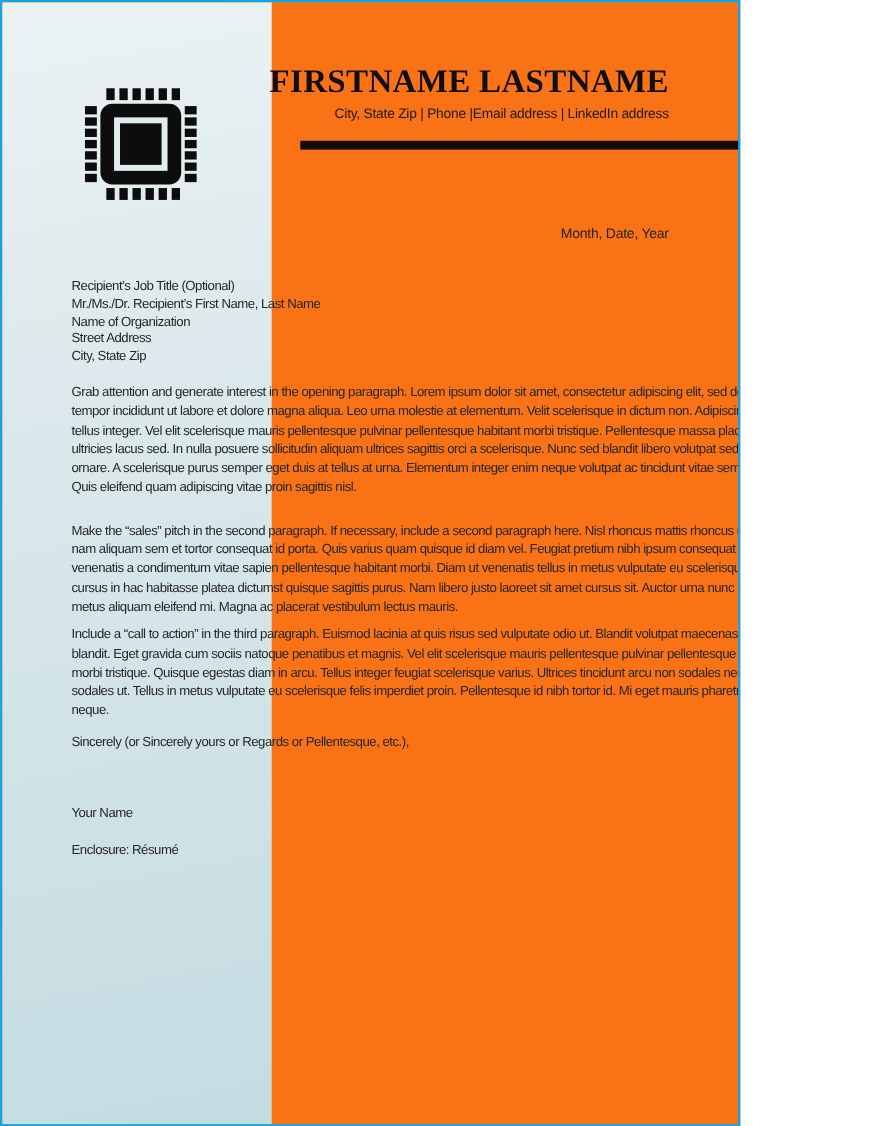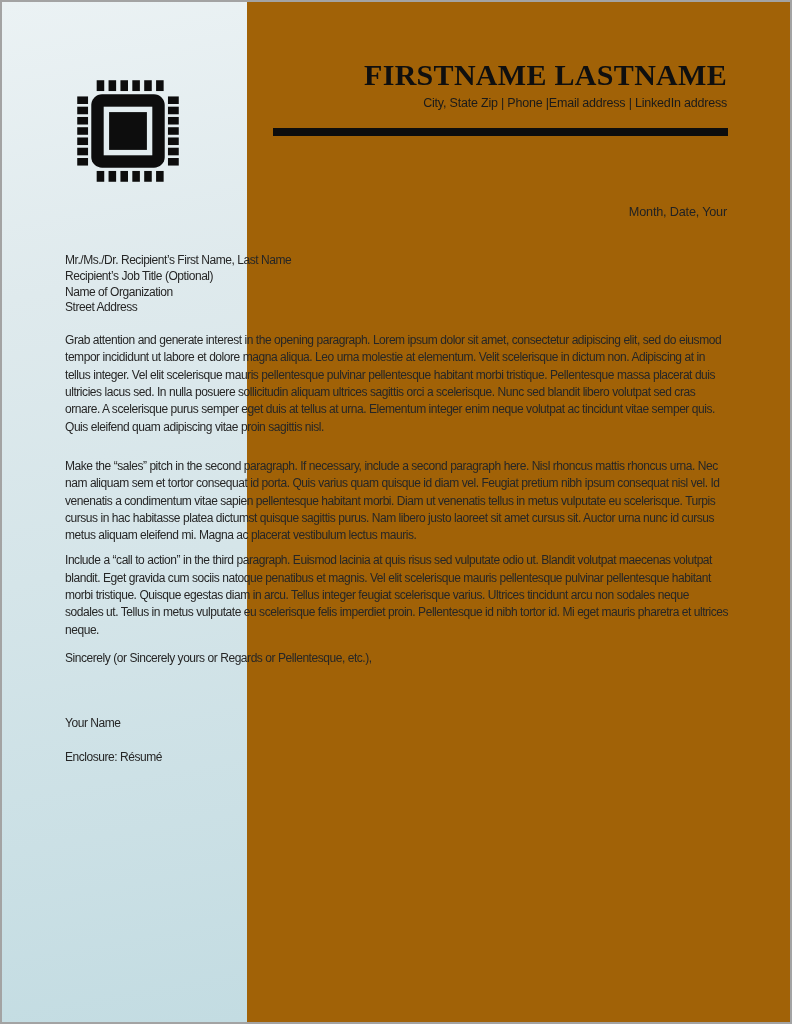--- a/index.html
+++ b/index.html
@@ -1,23 +1,23 @@
 <!DOCTYPE html>
 <html><head>
 <meta charset="utf-8">
 <style>
   * { margin:0; padding:0; box-sizing:border-box; }
   html,body { background:#ffffff; }
   body { font-family:"Liberation Sans", sans-serif; }
 
   .page {
     position:relative;
-    width:792px; height:1024px;
-    background:#a16207;
-    border:2px solid #a3a3a3;
+    width:673px; height:1024px;
+    background:#f97316;
+    border:2px solid #0ea5e9;
     overflow:hidden;
   }
 
   .accent-band {
     position:absolute; left:0; top:0;
     width:245px; height:100%;
     background:linear-gradient(170deg, #ebf2f4 0%, #dfeaed 28%, #d5e5e9 55%, #c3dce2 100%);
   }
 
   .chip { position:absolute; left:71px; top:75px; width:110px; height:108px; }
@@ -105,29 +105,30 @@
     </svg>
   </div>
 
   <div class="header">
     <div class="header-name">FIRSTNAME LASTNAME</div>
     <div class="header-contact">City, State Zip | Phone |Email address |  LinkedIn address</div>
   </div>
 
   <div class="header-divider"></div>
 
-  <div class="date-line">Month, Date, Your</div>
+  <div class="date-line">Month, Date, Year</div>
 
   <div class="letter">
 
     <div class="recipient">
+      <div>Recipient’s Job Title (Optional)</div>
       <div>Mr./Ms./Dr. Recipient’s First Name, Last Name</div>
-      <div>Recipient’s Job Title (Optional)</div>
       <div>Name of Organization</div>
       <div>Street Address</div>
+      <div>City, State Zip</div>
     </div>
 
 
 
     <p class="body-para p1">Grab attention and generate interest in the opening paragraph. Lorem ipsum dolor sit amet, consectetur adipiscing elit, sed do eiusmod tempor incididunt ut labore et dolore magna aliqua. Leo urna molestie at elementum. Velit scelerisque in dictum non. Adipiscing at in tellus integer. Vel elit scelerisque mauris pellentesque pulvinar pellentesque habitant morbi tristique. Pellentesque massa placerat duis ultricies lacus sed. In nulla posuere sollicitudin aliquam ultrices sagittis orci a scelerisque. Nunc sed blandit libero volutpat sed cras ornare. A scelerisque purus semper eget duis at tellus at urna. Elementum integer enim neque volutpat ac tincidunt vitae semper quis. Quis eleifend quam adipiscing vitae proin sagittis nisl.</p>
     <p class="body-para p2">Make the “sales” pitch in the second paragraph. If necessary, include a second paragraph here. Nisl rhoncus mattis rhoncus urna. Nec nam aliquam sem et tortor consequat id porta. Quis varius quam quisque id diam vel. Feugiat pretium nibh ipsum consequat nisl vel. Id venenatis a condimentum vitae sapien pellentesque habitant morbi. Diam ut venenatis tellus in metus vulputate eu scelerisque. Turpis cursus in hac habitasse platea dictumst quisque sagittis purus. Nam libero justo laoreet sit amet cursus sit. Auctor urna nunc id cursus metus aliquam eleifend mi. Magna ac placerat vestibulum lectus mauris.</p>
     <p class="body-para p3">Include a “call to action” in the third paragraph. Euismod lacinia at quis risus sed vulputate odio ut. Blandit volutpat maecenas volutpat blandit. Eget gravida cum sociis natoque penatibus et magnis. Vel elit scelerisque mauris pellentesque pulvinar pellentesque habitant morbi tristique. Quisque egestas diam in arcu. Tellus integer feugiat scelerisque varius. Ultrices tincidunt arcu non sodales neque sodales ut. Tellus in metus vulputate eu scelerisque felis imperdiet proin. Pellentesque id nibh tortor id. Mi eget mauris pharetra et ultrices neque.</p>
 
     <div class="closing">Sincerely (or Sincerely yours or Regards or Pellentesque, etc.),</div>
 

